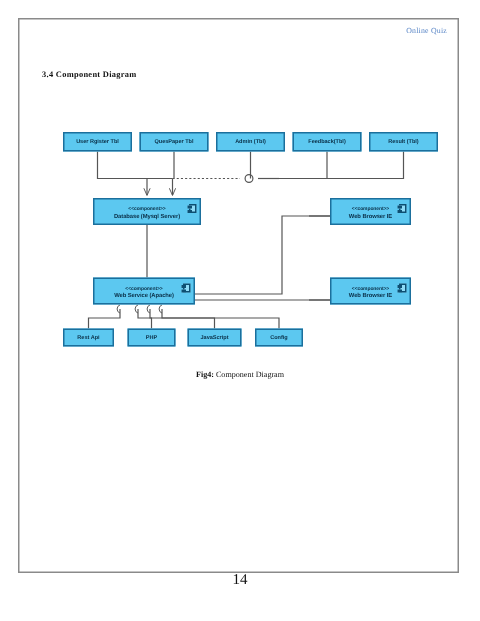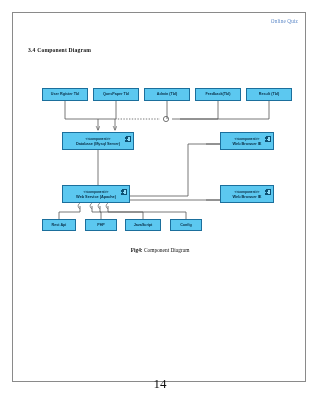--- a/index.html
+++ b/index.html
@@ -167,21 +167,21 @@
   }
 
   
   #page-number {
     position: absolute;
     left: 0;
     right: 0;
     bottom: 22px;
     text-align: center;
     font-family: "Liberation Serif", serif;
-    font-size: 13px;
+    font-size: 10px;
     color: #111111;
   }
 </style>
 </head>
 <body>
 
 <div id="page-sheet">
 
   <div id="page-border"></div>
 

